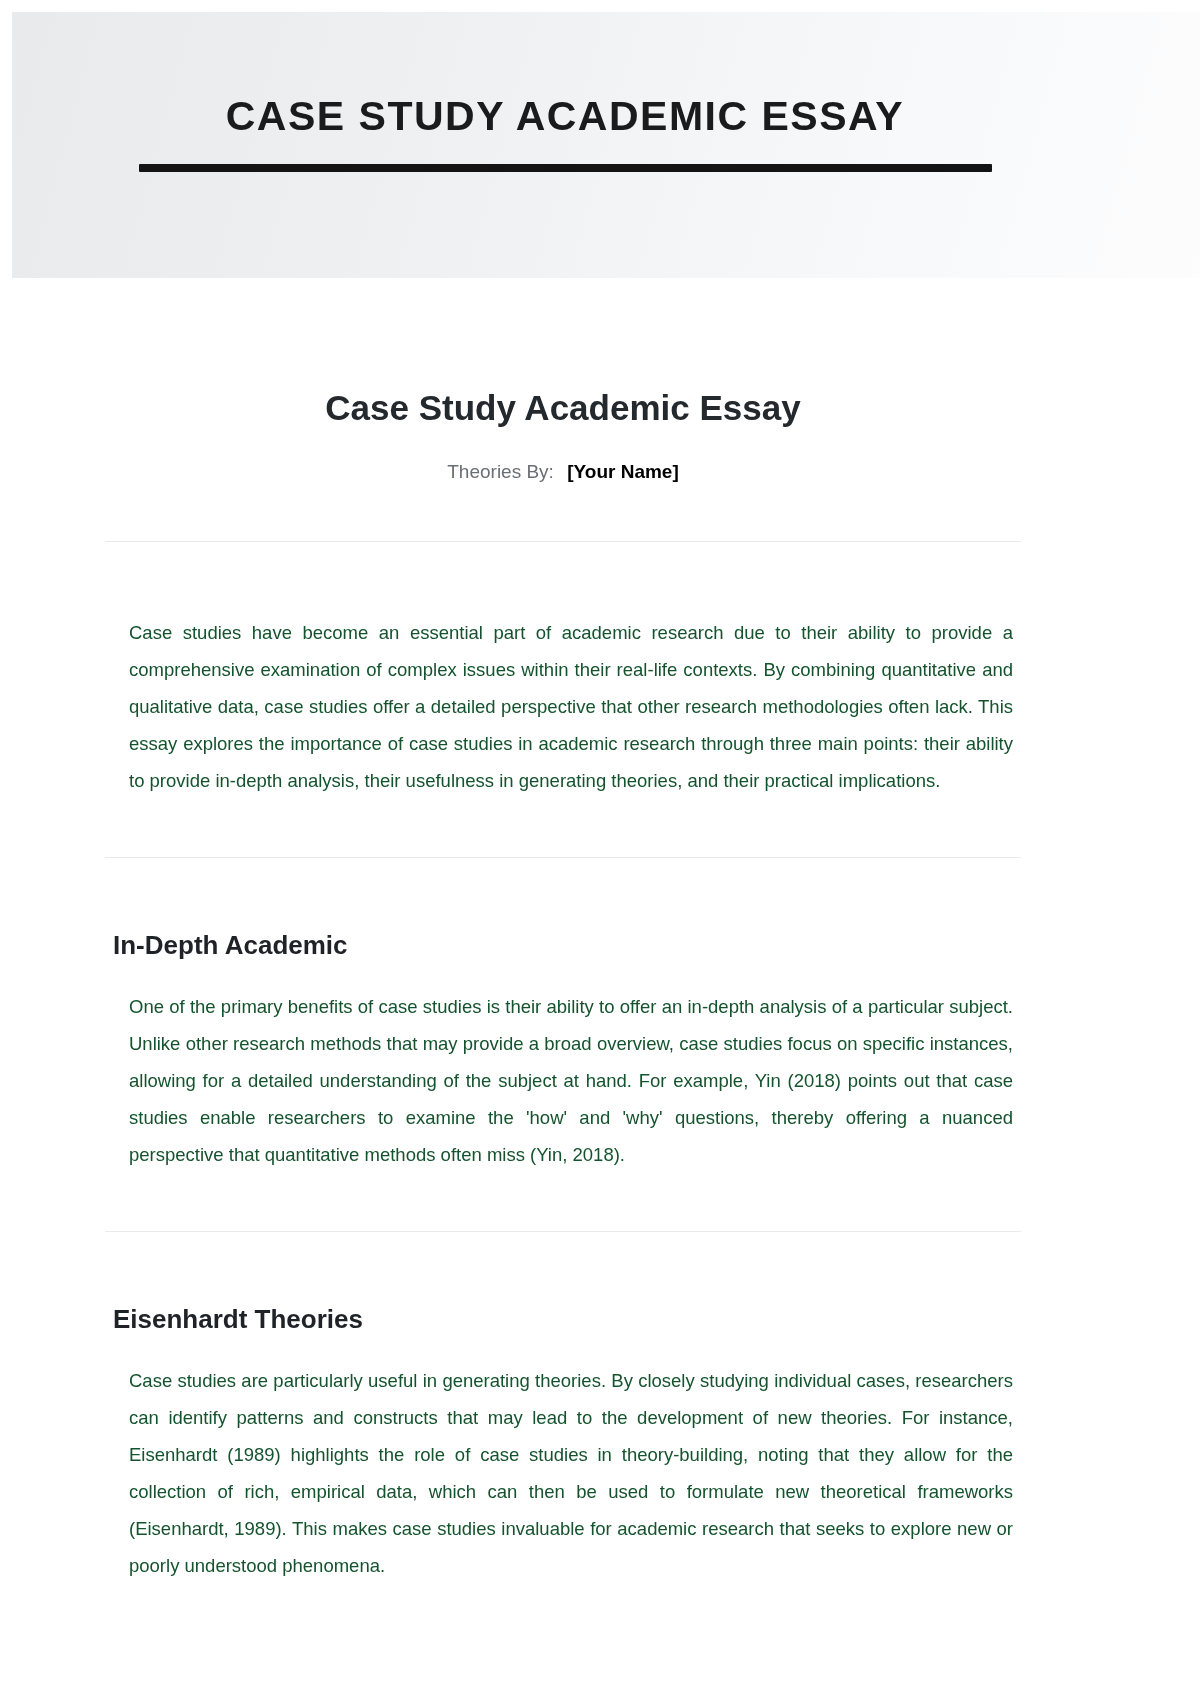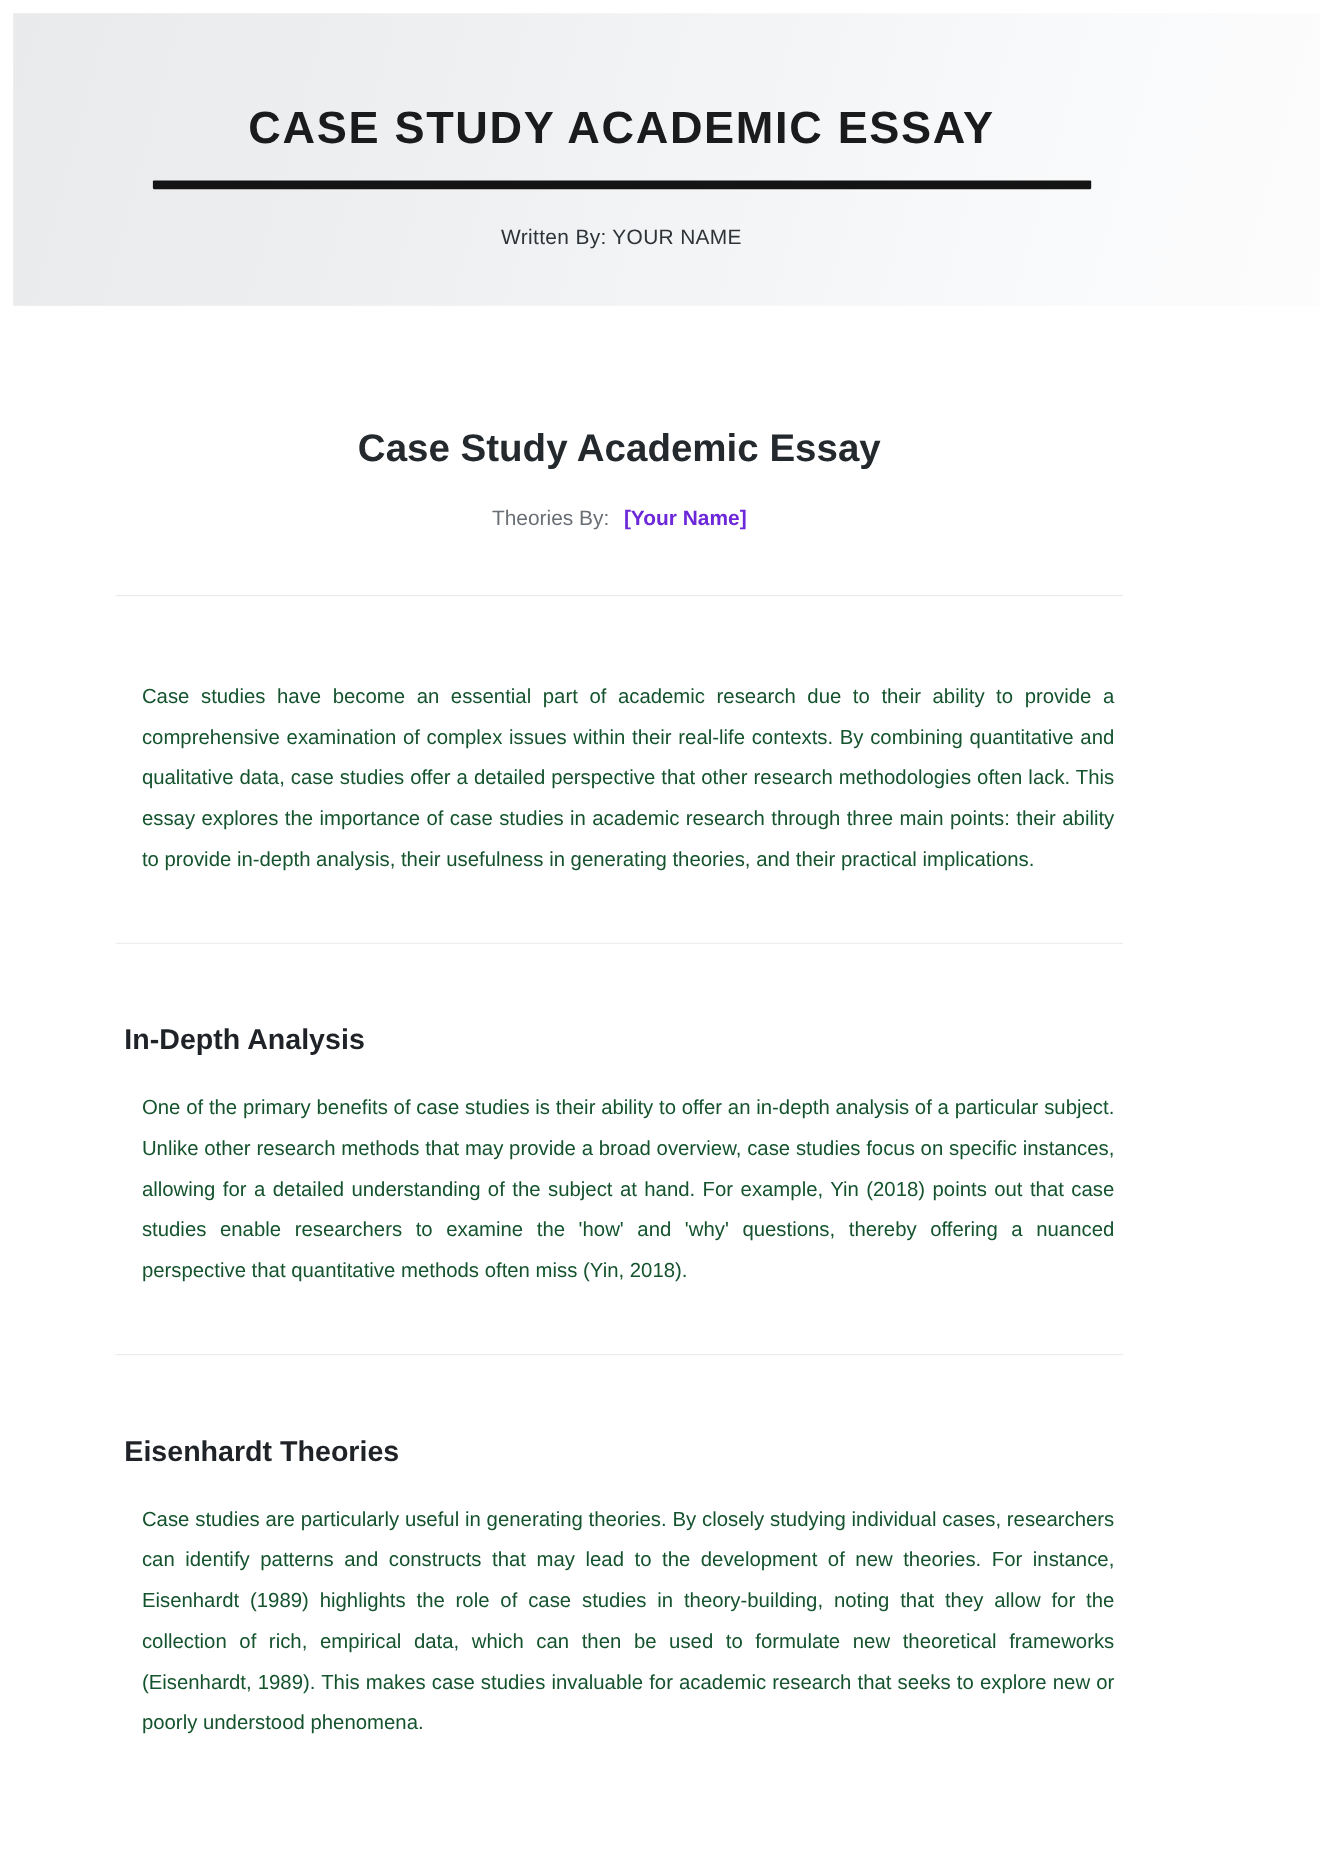--- a/index.html
+++ b/index.html
@@ -49,21 +49,21 @@
     font-weight: 700;
     color: #24292e;
     line-height: 40px;
   }
   .doc-byline {
     margin-top: 25px;
     font-size: 19px;
     color: #6a6f75;
   }
   .doc-byline .byline-name {
-    color: #6d28d9;
+    color: #000000;
     font-weight: 700;
   }
 
   .divider {
     border: none;
     border-top: 1px solid #e9eaeb;
     margin: 50px 0 56px 0;
   }
 
   .section-heading {
@@ -82,21 +82,20 @@
 </style>
 </head>
 <body>
 
 <div class="page">
 
   <header class="banner">
     <div class="banner-inner">
       <div class="banner-title">CASE STUDY ACADEMIC ESSAY</div>
       <div class="banner-rule"></div>
-      <div class="banner-byline">Written By: YOUR NAME</div>
     </div>
   </header>
 
   <main class="content">
 
     <div class="doc-head">
       <h1 class="doc-title">Case Study Academic Essay</h1>
       <p class="doc-byline">
         <span>Theories By: </span><span class="byline-name">[Your Name]</span>
       </p>
@@ -104,21 +103,21 @@
 
     <hr class="divider">
 
     <section>
       <p class="section-body">Case studies have become an essential part of academic research due to their ability to provide a comprehensive examination of complex issues within their real-life contexts. By combining quantitative and qualitative data, case studies offer a detailed perspective that other research methodologies often lack. This essay explores the importance of case studies in academic research through three main points: their ability to provide in-depth analysis, their usefulness in generating theories, and their practical implications.</p>
     </section>
 
     <hr class="divider">
 
     <section>
-      <h2 class="section-heading">In-Depth Analysis</h2>
+      <h2 class="section-heading">In-Depth Academic</h2>
       <p class="section-body">One of the primary benefits of case studies is their ability to offer an in-depth analysis of a particular subject. Unlike other research methods that may provide a broad overview, case studies focus on specific instances, allowing for a detailed understanding of the subject at hand. For example, Yin (2018) points out that case studies enable researchers to examine the 'how' and 'why' questions, thereby offering a nuanced perspective that quantitative methods often miss (Yin, 2018).</p>
     </section>
 
     <hr class="divider">
 
     <section>
       <h2 class="section-heading">Eisenhardt Theories</h2>
       <p class="section-body">Case studies are particularly useful in generating theories. By closely studying individual cases, researchers can identify patterns and constructs that may lead to the development of new theories. For instance, Eisenhardt (1989) highlights the role of case studies in theory-building, noting that they allow for the collection of rich, empirical data, which can then be used to formulate new theoretical frameworks (Eisenhardt, 1989). This makes case studies invaluable for academic research that seeks to explore new or poorly understood phenomena.</p>
     </section>
 

